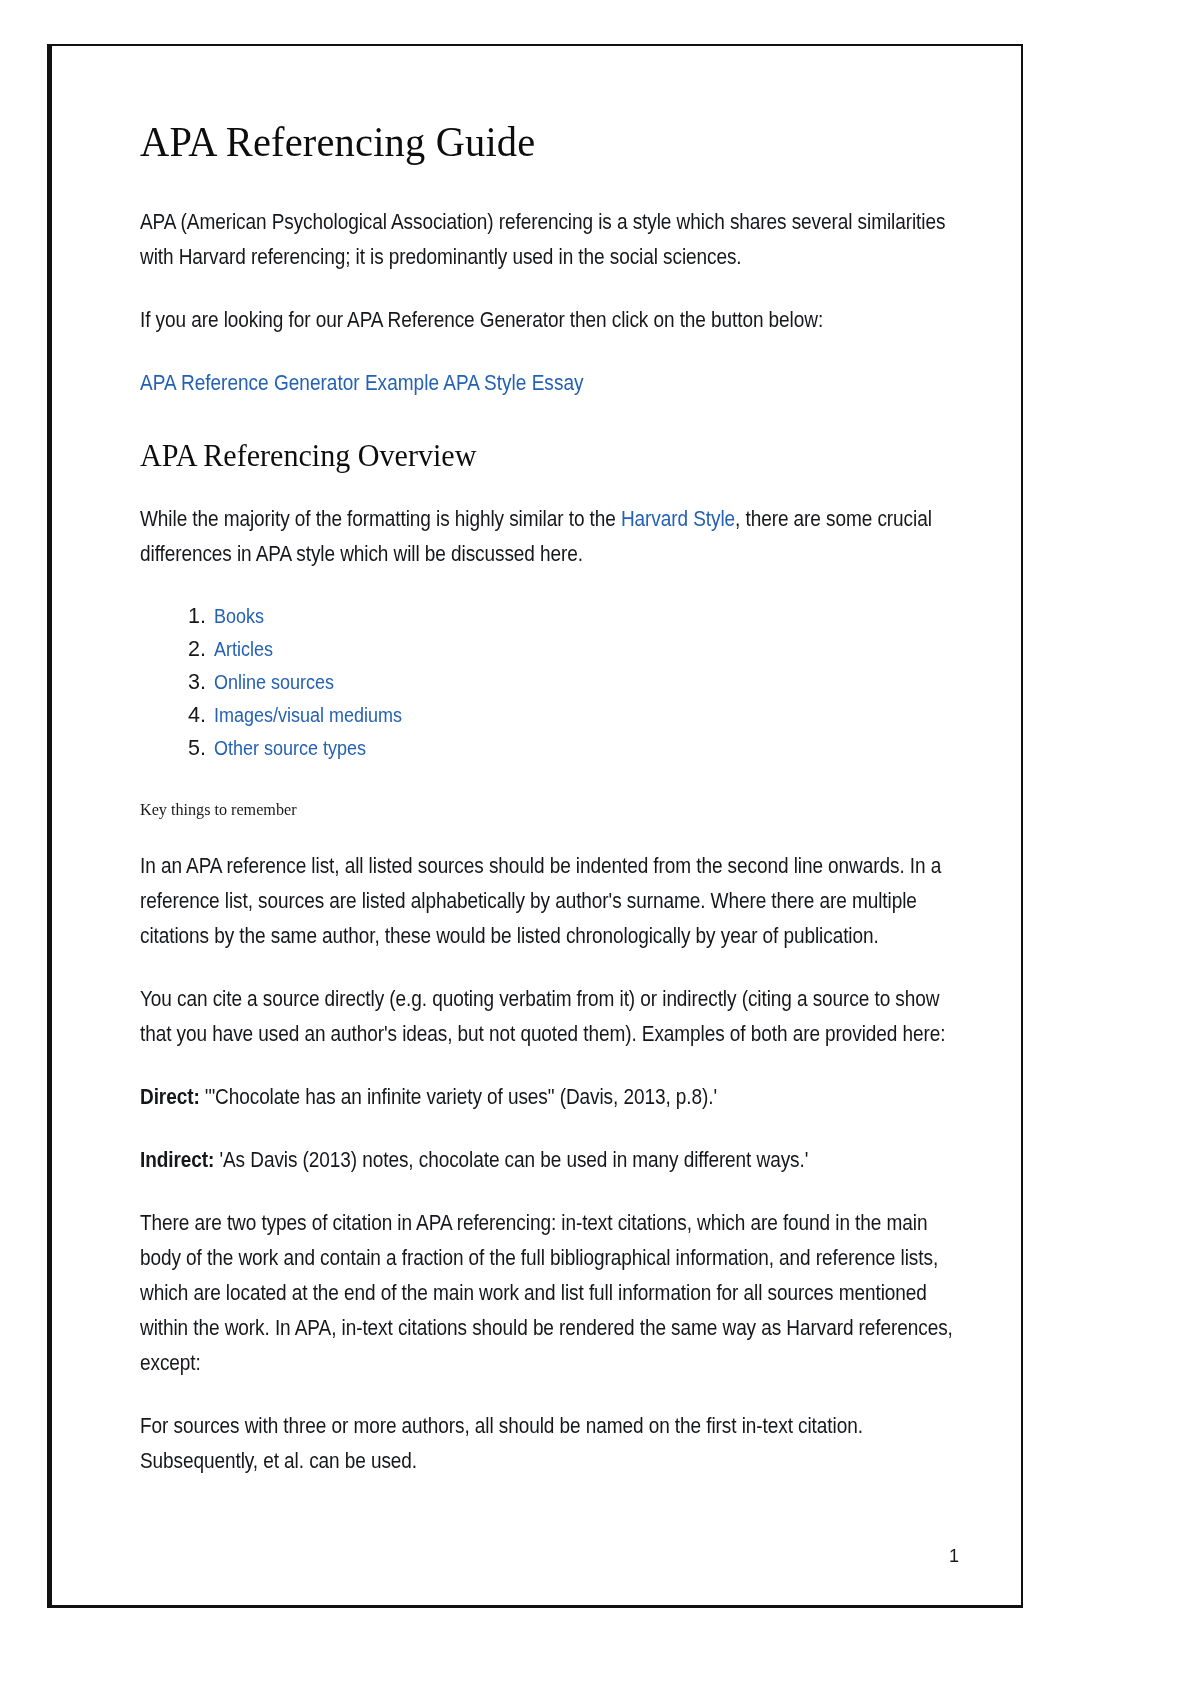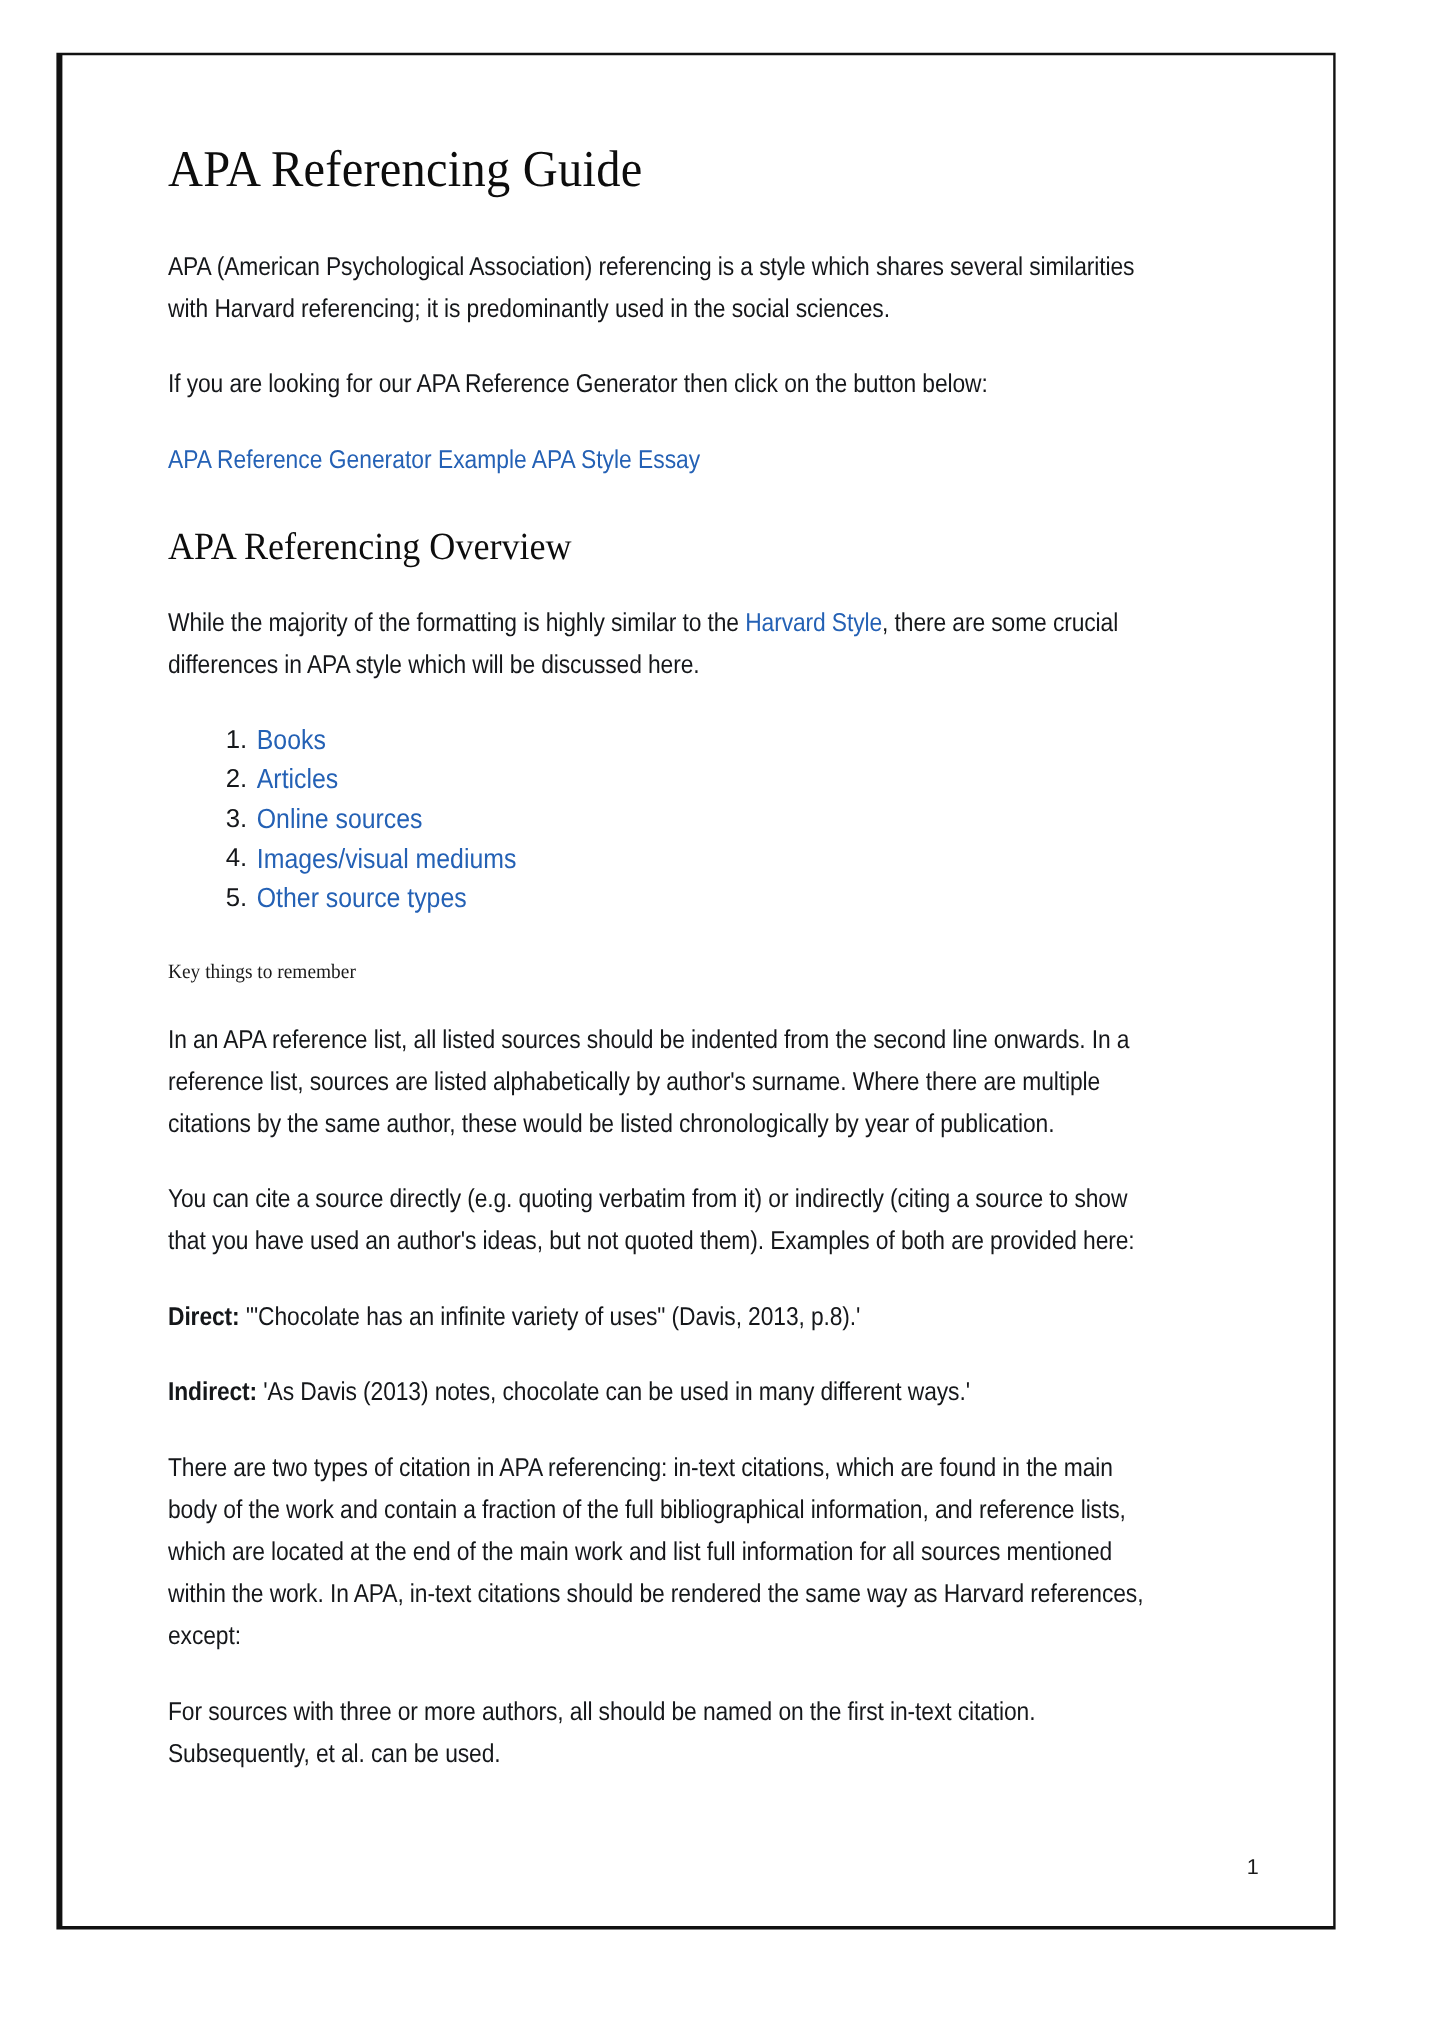--- a/index.html
+++ b/index.html
@@ -11,21 +11,21 @@
     width: 1200px;
     height: 1696px;
     font-family: "Liberation Sans", sans-serif;
     -webkit-font-smoothing: antialiased;
   }
 
   .page-frame {
     position: absolute;
     left: 47px;
     top: 44px;
-    width: 1066px;
+    width: 976px;
     height: 1564px;
     background: #ffffff;
     border-top: 2px solid #111111;
     border-right: 2px solid #111111;
     border-bottom: 3px solid #111111;
     border-left: 5px solid #111111;
     box-sizing: border-box;
     overflow: hidden;
   }
 
@@ -110,21 +110,21 @@
   .toc-list {
     margin: 0 0 10px 0;
     padding: 0 0 0 74px;
     list-style: none;
     counter-reset: toc;
   }
   .toc-list li {
     counter-increment: toc;
     position: relative;
     font-family: "Liberation Sans", sans-serif;
-    font-size: 23px;
+    font-size: 20px;
     line-height: 33px;
     color: #2461b5;
   }
   .toc-list li .li-text {
     display: inline-block;
     transform: scaleX(0.9);
     transform-origin: left center;
   }
   .toc-list li::before {
     content: counter(toc) ".";

